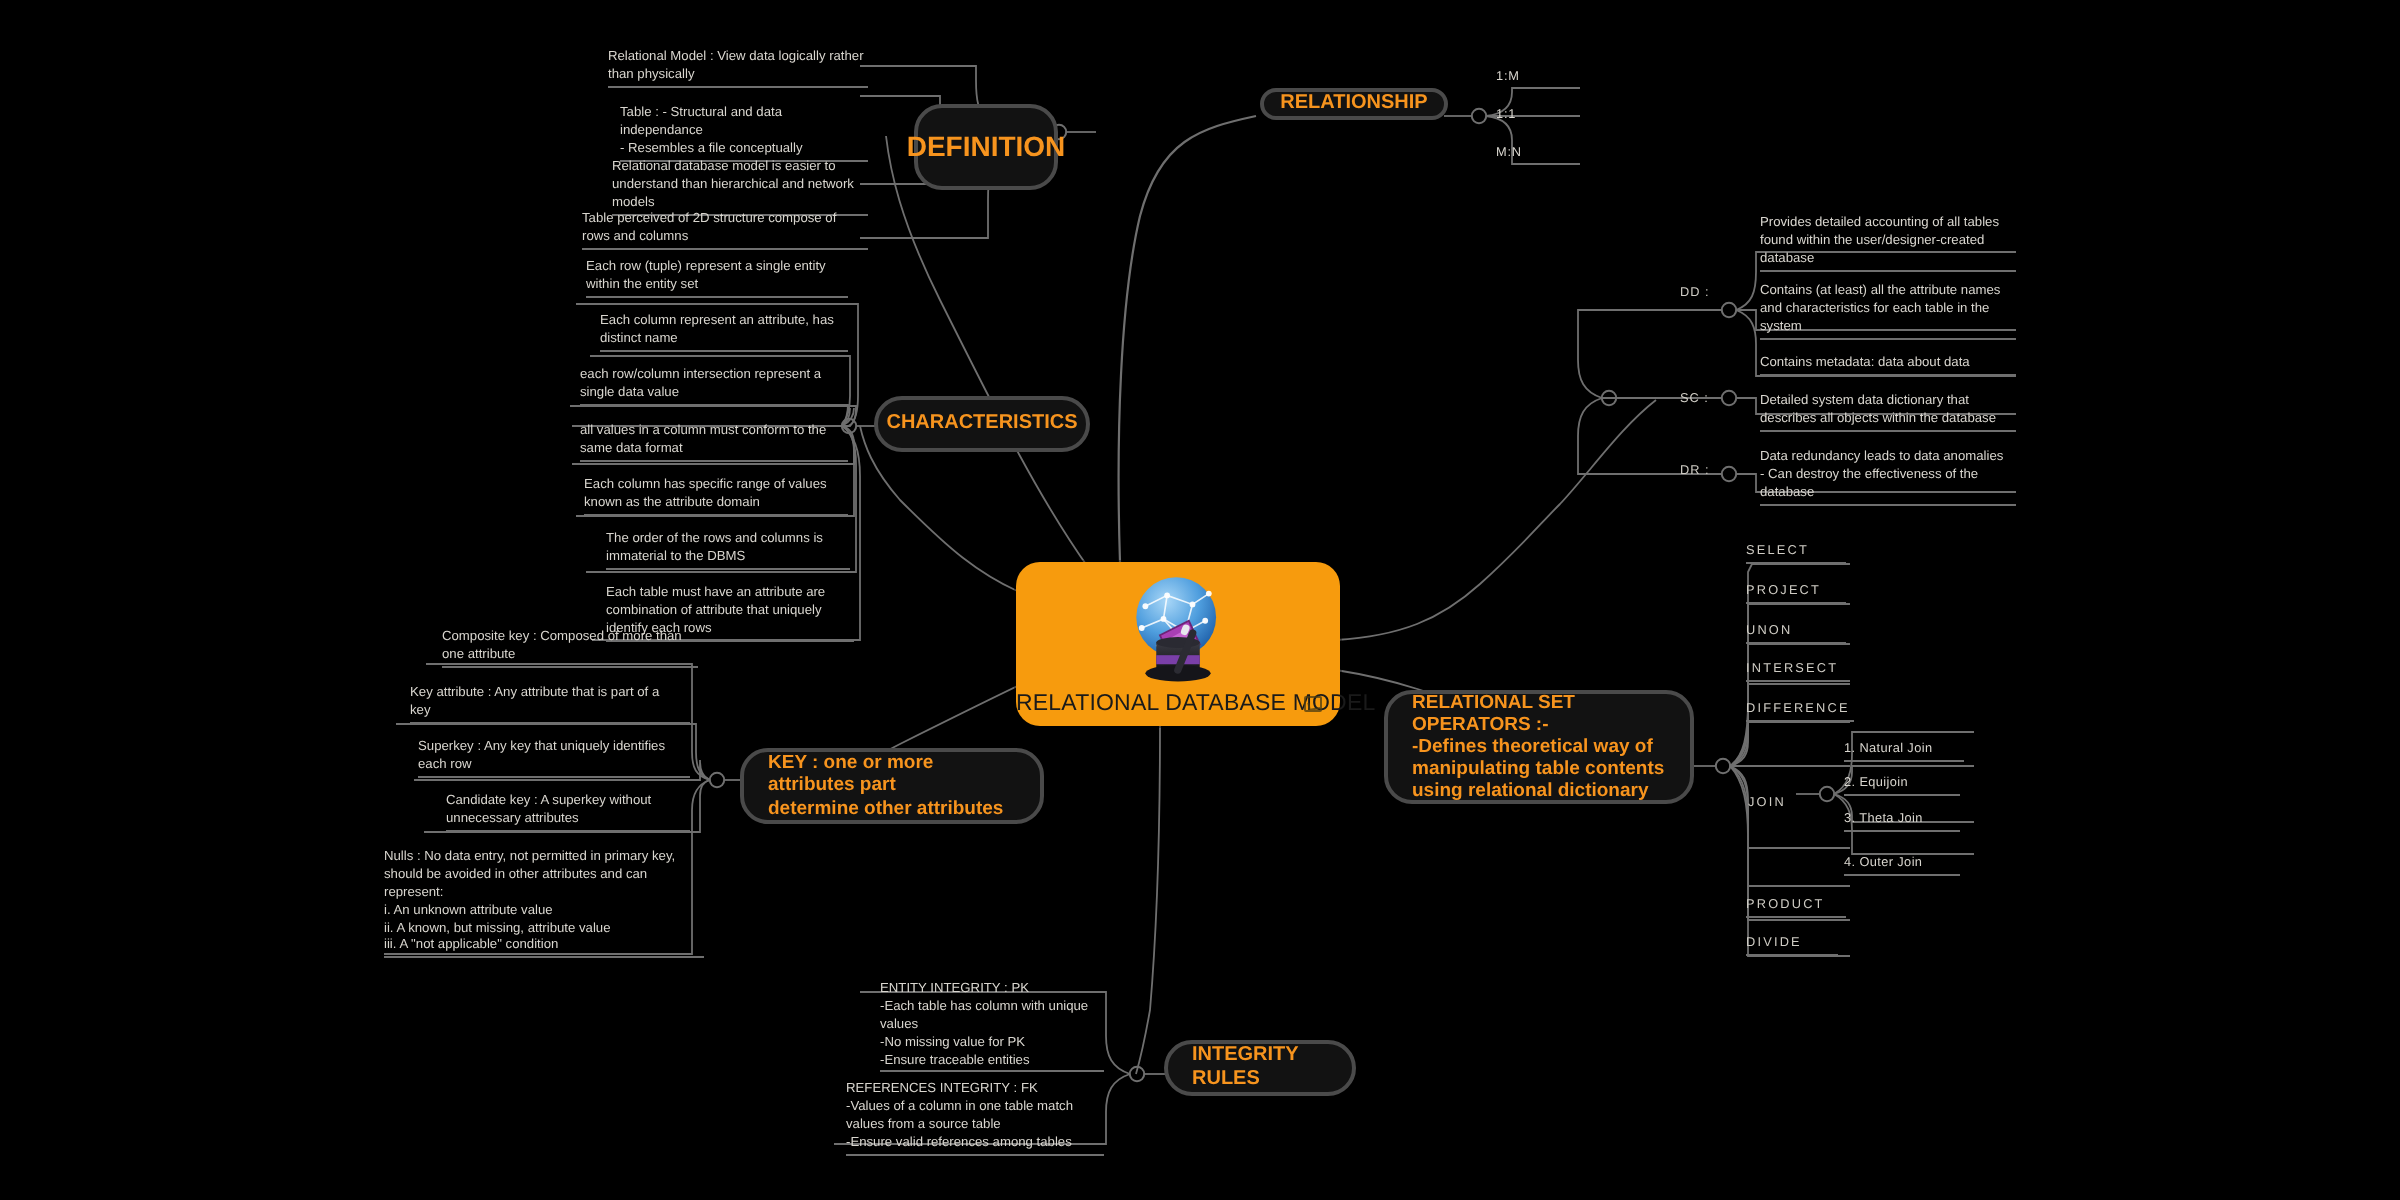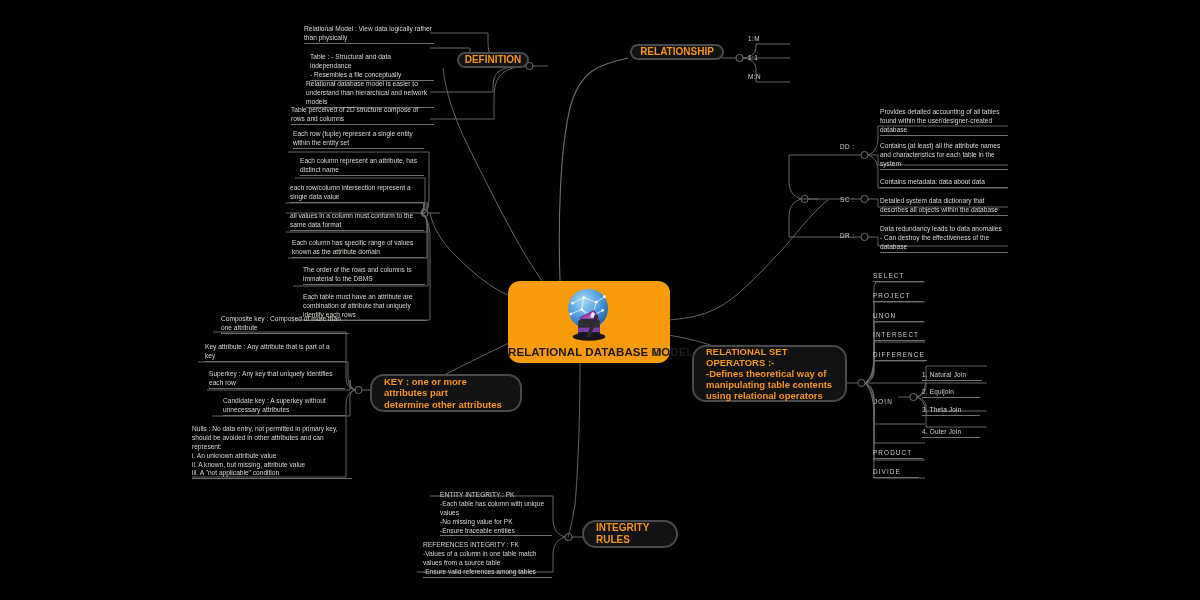--- a/index.html
+++ b/index.html
@@ -36,21 +36,21 @@
     left: 50%; top: 4px;
     transform: translateX(-50%);
     width: 58px; height: 58px;
   }
   .root-label {
     position: absolute;
     left: 0; right: 0; bottom: 5px;
     text-align: center;
     color: #1a1a1a;
     font-size: 11.5px;
-    font-weight: 700;
+    font-weight: 400;
     letter-spacing: 0.1px;
     white-space: nowrap;
   }
   .root-badge {
     position: absolute;
     right: 9px; bottom: 7px;
     width: 9px; height: 8px;
     border: 1px solid #4b3b12;
     border-radius: 1px;
     opacity: .75;
@@ -264,40 +264,43 @@
       <ellipse cx="32" cy="40" rx="12" ry="3" fill="#2a2a32"></ellipse>
       <g>
         <rect x="34" y="32" width="4" height="26" rx="2" fill="#2b2b33" transform="rotate(22 36 45)"></rect>
         <rect x="34" y="30" width="4" height="6" rx="2" fill="#e8e8ee" transform="rotate(22 36 33)"></rect>
       </g>
     </svg>
     <div class="root-label">RELATIONAL DATABASE MODEL</div>
     <span class="root-badge"></span>
   </div>
 
-  <div class="pill single" style="left:457px; top:52px; width:72px; height:16px; font-size:10px;">
+  <div class="pill single" style="left:457px; top:52px; width:72px; height:43px; font-size:14px;">
     <span class="txt">DEFINITION</span>
   </div>
 
+  <div class="pill single" style="left:437px; top:198px; width:108px; height:28px; font-size:10px;">
+    <span class="txt">CHARACTERISTICS</span>
+  </div>
 
   <div class="pill" style="left:370px; top:374px; width:152px; height:38px; font-size:9.5px;">
     <span class="txt">KEY :  one or more attributes part
 determine other attributes</span>
   </div>
 
   <div class="pill single" style="left:630px; top:44px; width:94px; height:16px; font-size:10px;">
     <span class="txt">RELATIONSHIP</span>
   </div>
 
 
   <div class="pill" style="left:692px; top:345px; width:155px; height:57px; font-size:9.5px;">
     <span class="txt">RELATIONAL SET OPERATORS :-
 -Defines theoretical way of
 manipulating table contents
-using relational operators</span>
+using relational dictionary</span>
   </div>
 
   <div class="pill single" style="left:582px; top:520px; width:96px; height:28px; font-size:10px;">
     <span class="txt">INTEGRITY RULES</span>
   </div>
 
   <div class="leaf small u" style="left:304px; top:25px; width:130px;">Relational Model : View data logically rather
 than physically</div>
   <div class="leaf small u" style="left:310px; top:53px; width:124px;">Table : - Structural and data independance
             - Resembles a file conceptually</div>

